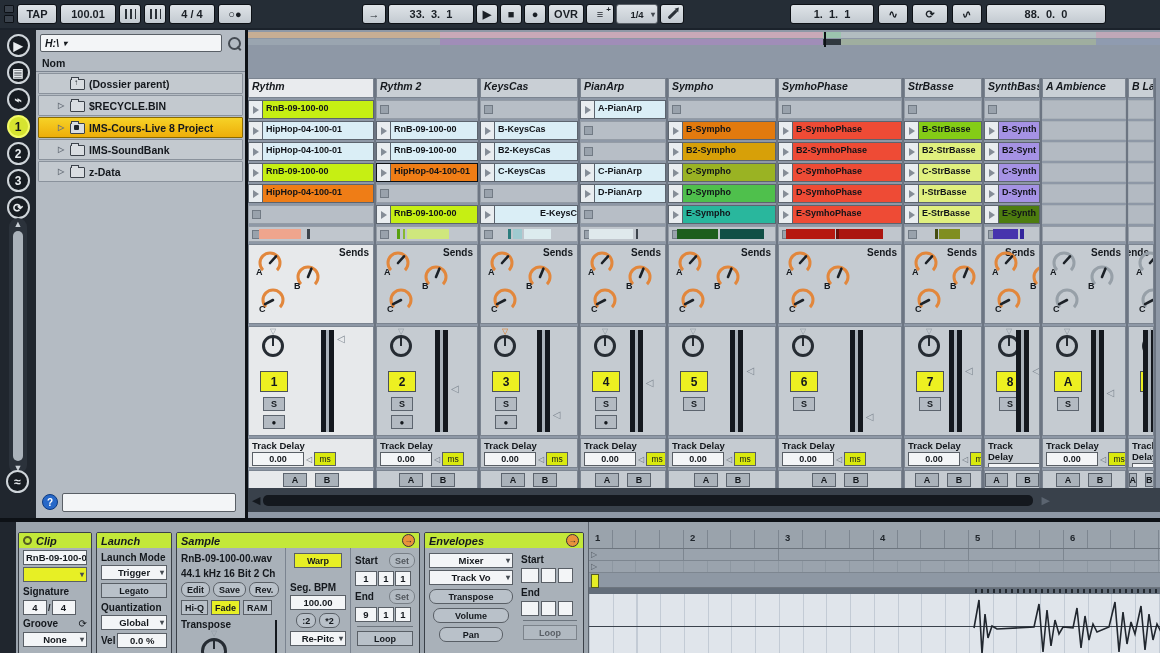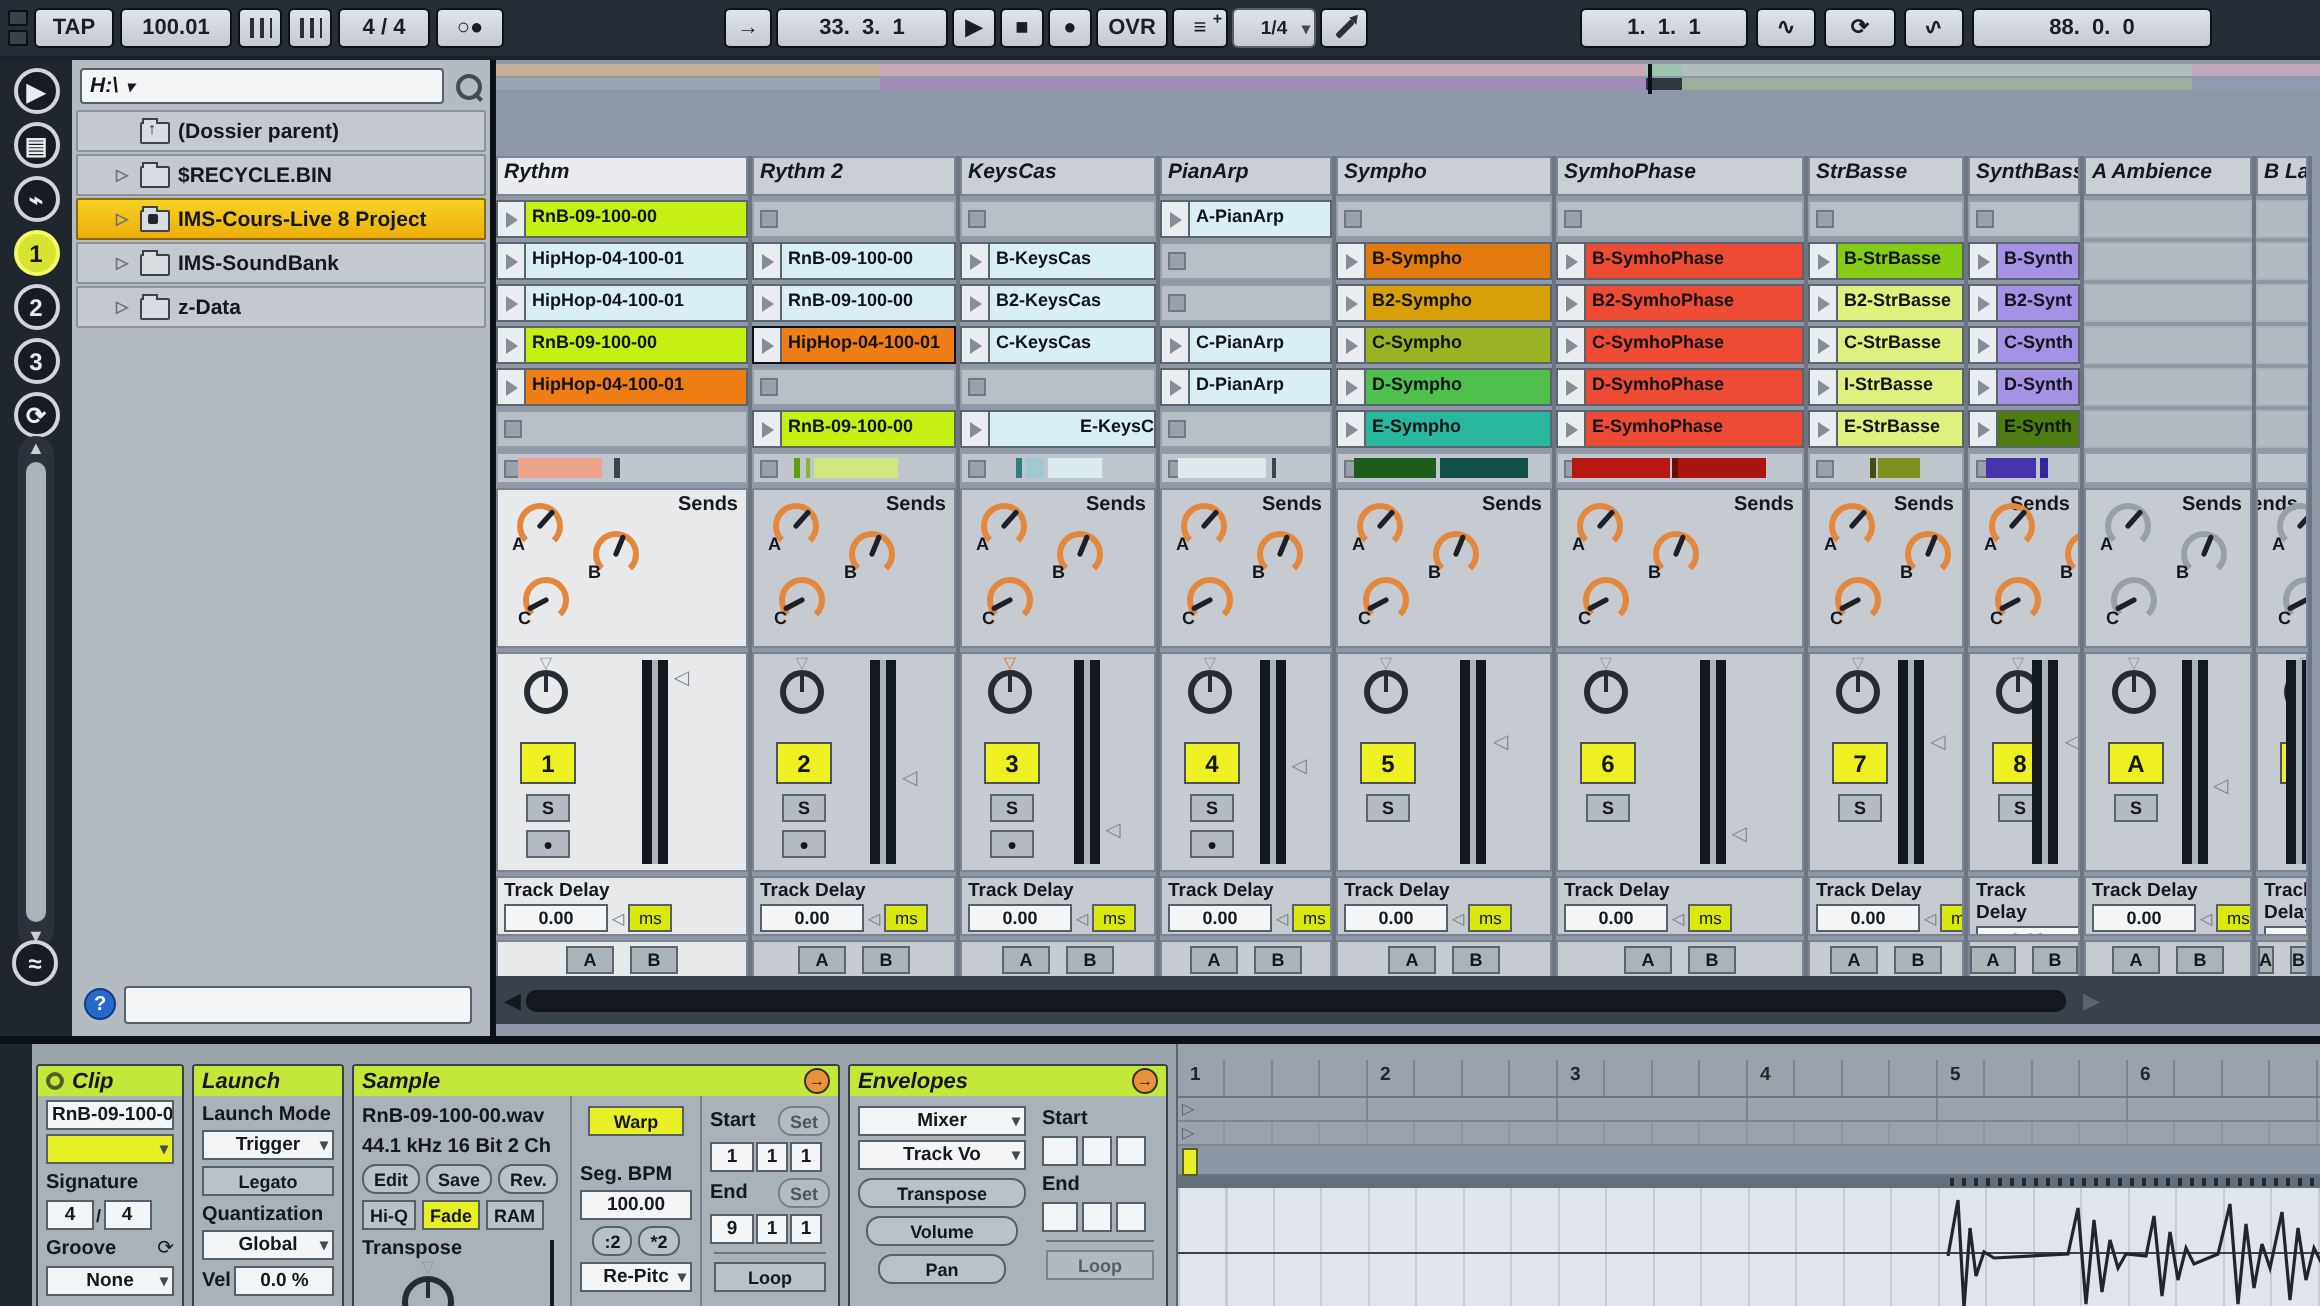--- a/index.html
+++ b/index.html
@@ -231,20 +231,21 @@
   </div>
 
   <div id="browser">
     <div id="pathrow">
       <div id="pathfield">
           <span>H:\</span>
           <span style="margin-left:4px;font-size:8px;">▾</span>
         </div>
       <div class="mag"></div>
     </div>
+    <div id="nomrow">Nom</div>
     <div id="blist">
         <div class="bitem">
           <span class="disc"></span>
           <span class="folder up"></span>
           <span>(Dossier parent)</span>
         </div>
         <div class="bitem">
           <span class="disc">▷</span>
           <span class="folder"></span>
           <span>$RECYCLE.BIN</span>

